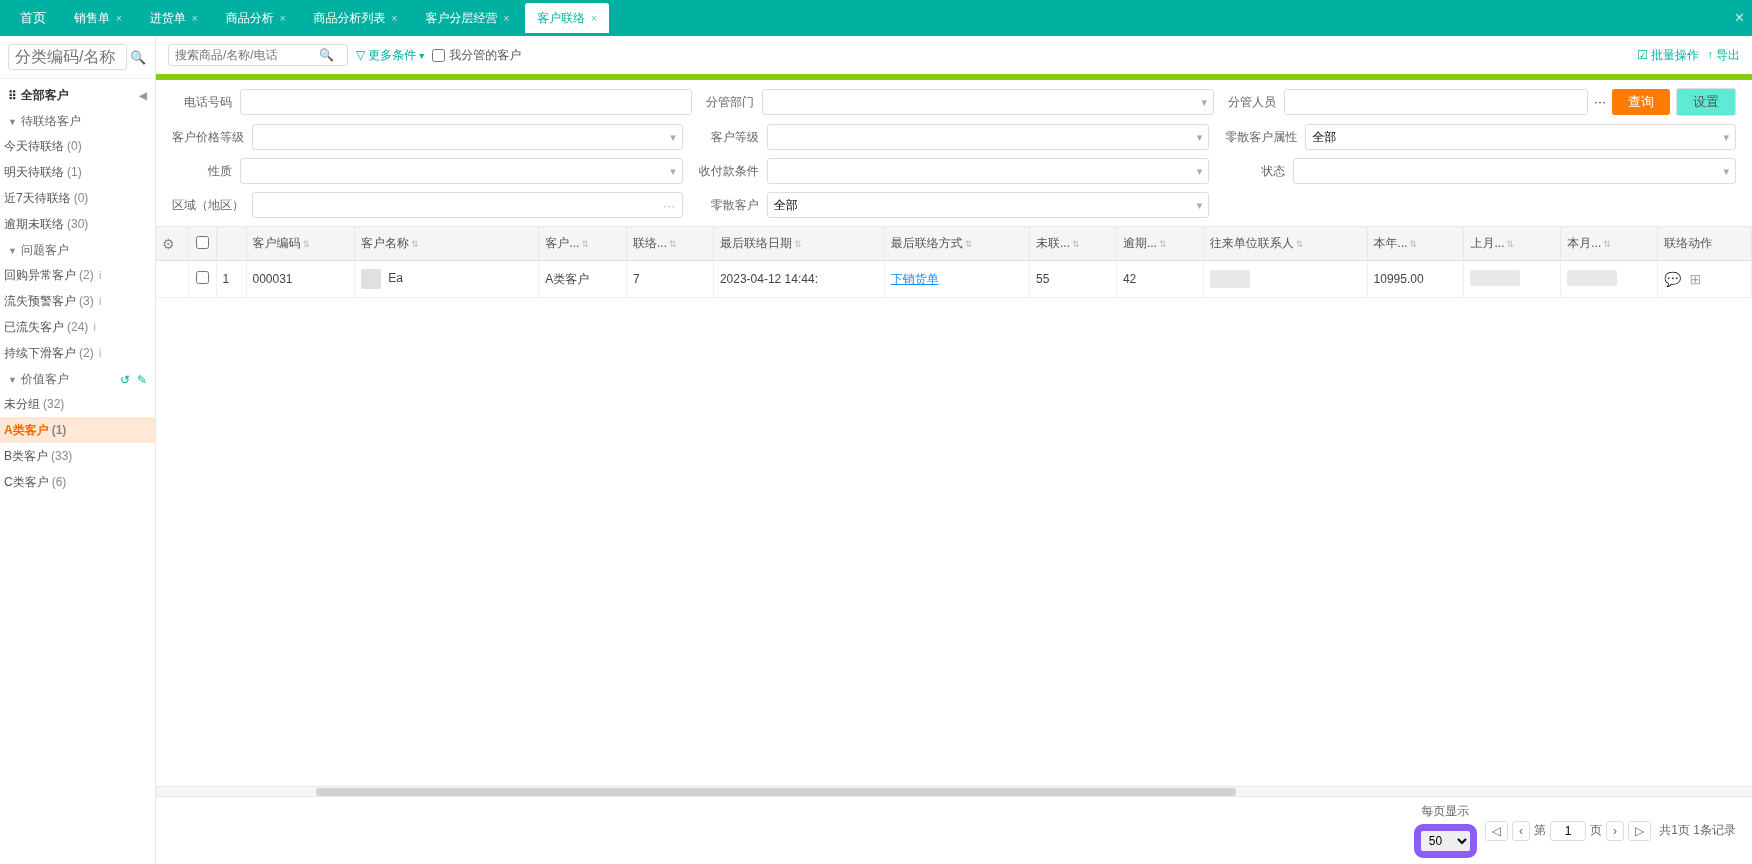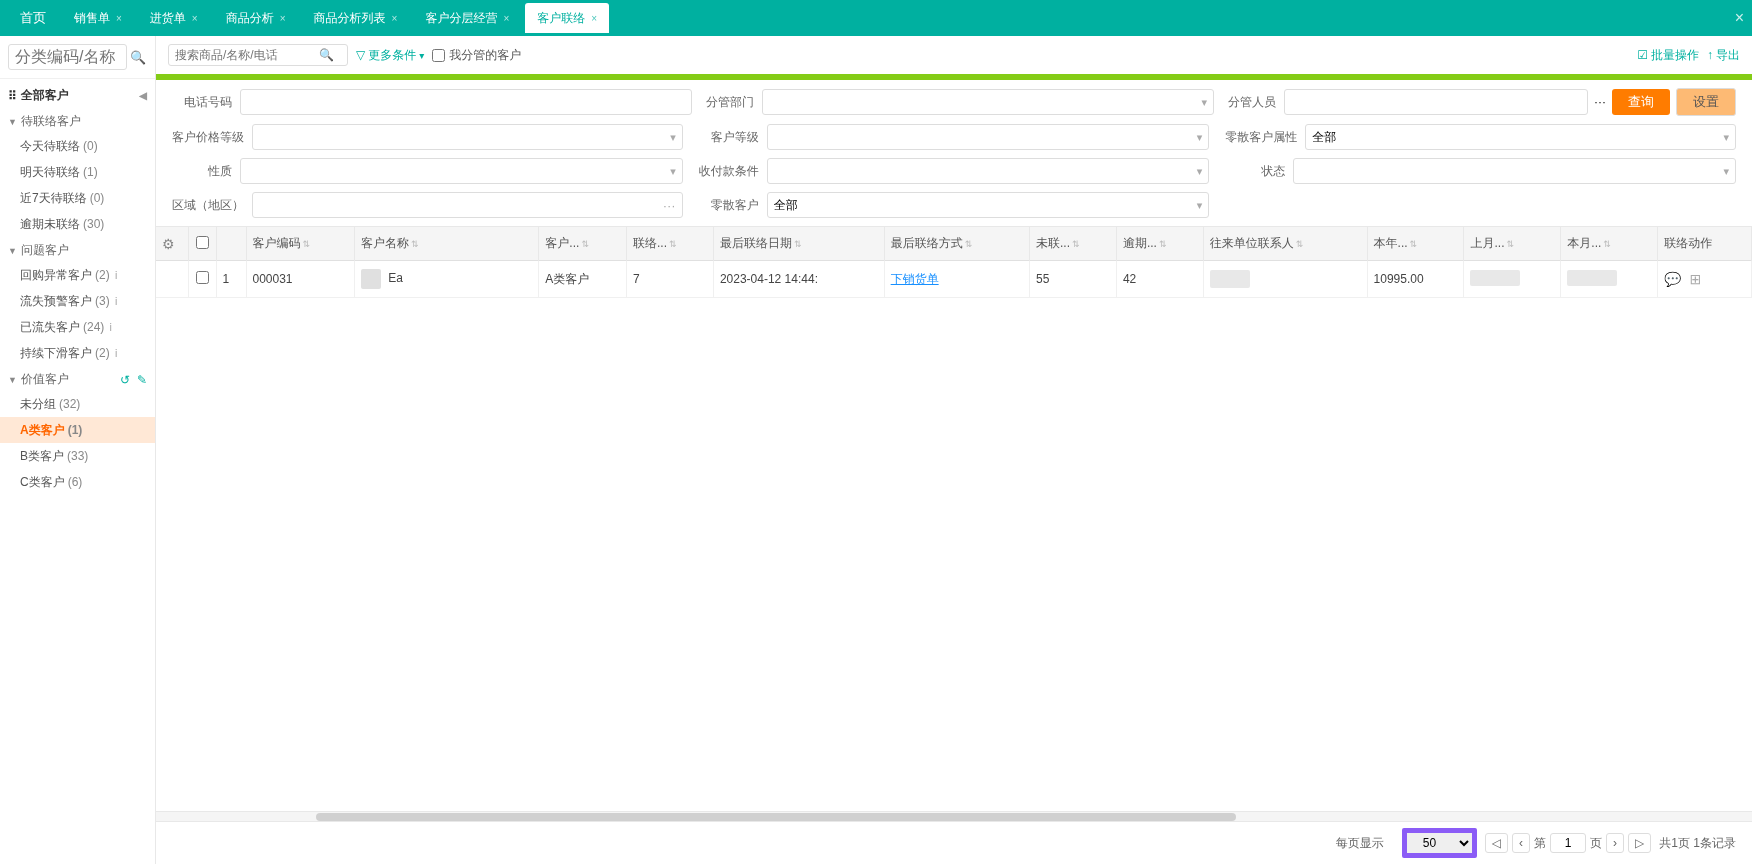--- a/index.html
+++ b/index.html
@@ -93,21 +93,21 @@
       display: flex;
       align-items: center;
       padding: 5px 8px 3px 8px;
       color: #666;
       font-size: 12px;
       gap: 4px;
       cursor: pointer;
     }
     .sidebar-group-label .triangle { font-size: 9px; color: #888; }
     .sidebar-item {
-      padding: 4px 8px 4px 20px;
+      padding: 4px 8px 4px 4px;
       color: #555;
       cursor: pointer;
       display: flex;
       align-items: center;
       gap: 3px;
       line-height: 1.5;
     }
     .sidebar-item.active { background: #ffe8d6; color: #f60; font-weight: bold; }
     .sidebar-item .badge { color: #888; }
 
@@ -227,21 +227,21 @@
     .btn-query {
       background: #ff7c00;
       color: #fff;
       border: none;
       border-radius: 3px;
       padding: 4px 16px;
       cursor: pointer;
       font-size: 13px;
     }
     .btn-settings {
-      background: #fdba74;
+      background: #5eead4;
       color: #555;
       border: 1px solid #ddd;
       border-radius: 3px;
       padding: 4px 16px;
       cursor: pointer;
       font-size: 13px;
     }
 
     
     .table-area {
@@ -289,26 +289,27 @@
       display: flex;
       align-items: center;
       justify-content: flex-end;
       gap: 8px;
       color: #666;
       font-size: 12px;
     }
     .footer-page-size {
       display: flex;
       align-items: center;
-      gap: 18px;
+      gap: 4px;
+      flex-direction: column;
     }
     .footer-page-size select {
-      border: 5px solid #8b5cf6;
-      border-radius: 2px;
-      padding: 2px 12px;
+      border: 7px solid #8b5cf6;
+      border-radius: 9px;
+      padding: 2px 4px;
       font-size: 12px;
       outline: none;
     }
     .page-nav {
       display: flex;
       align-items: center;
       gap: 4px;
     }
     .page-nav button {
       border: 1px solid #ddd;

